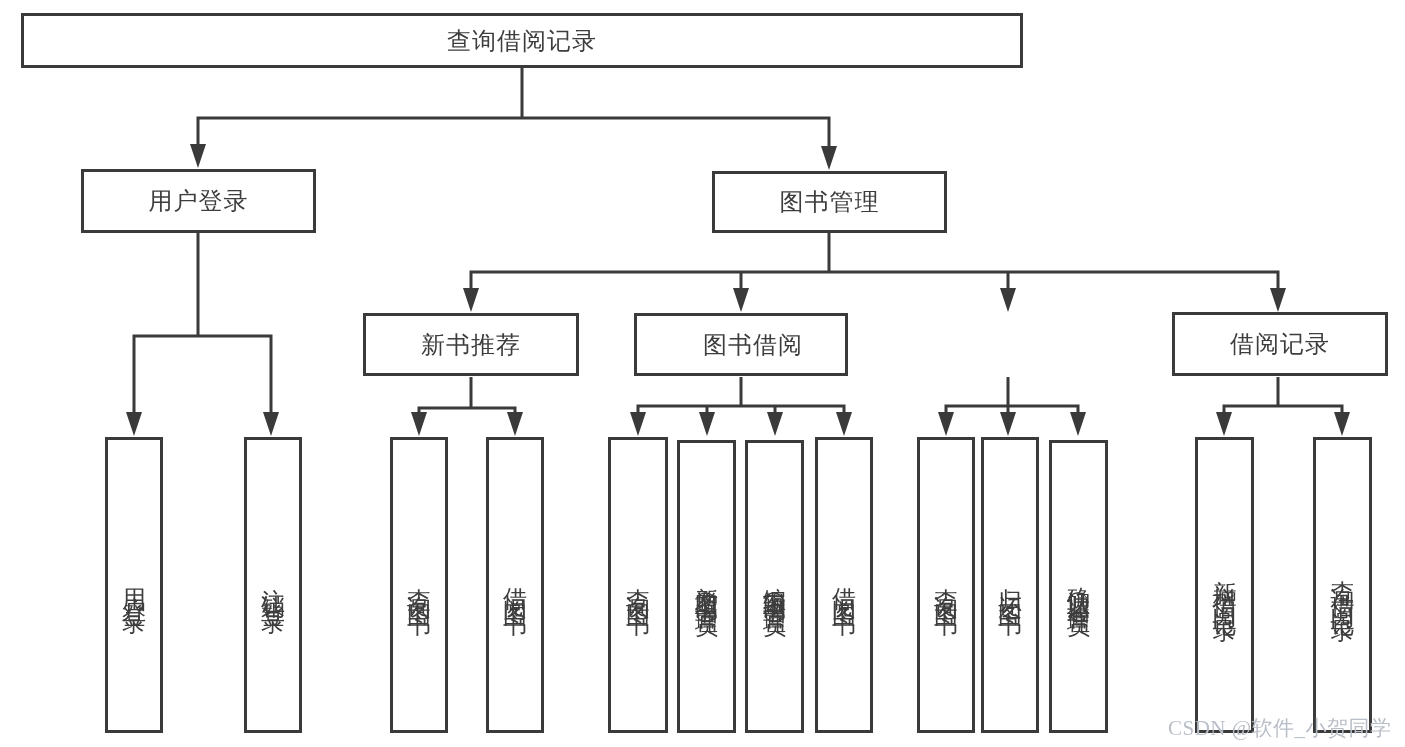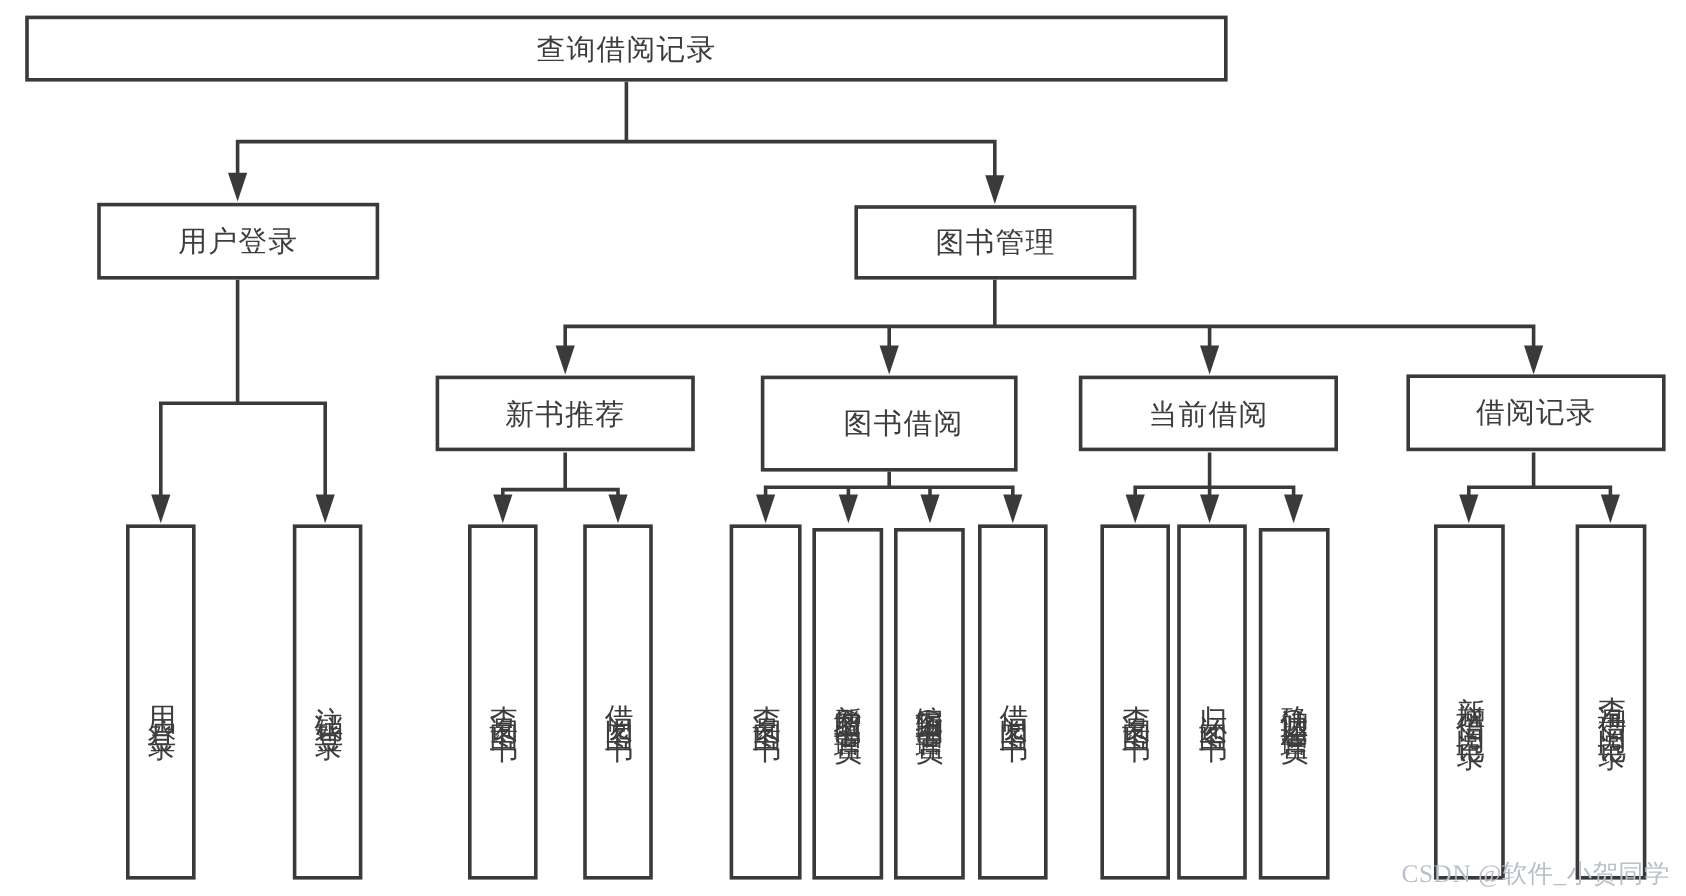--- a/index.html
+++ b/index.html
@@ -34,21 +34,21 @@
     letter-spacing:8px;
     line-height:1;
     white-space:nowrap;
   }
   .node.v span.long{letter-spacing:4px;font-size:23px;}
   
   #n-root{left:21px;top:13px;width:1002px;height:55px;}
   #n-user-login{left:81px;top:169px;width:235px;height:64px;}
   #n-book-mgmt{left:712px;top:171px;width:235px;height:62px;font-family:Liberation Serif, serif;}
   #n-new-book{left:363px;top:313px;width:216px;height:63px;}
-  #n-book-borrow{left:634px;top:313px;width:214px;height:80px;padding-left:24px;}
+  #n-book-borrow{left:634px;top:313px;width:214px;height:63px;padding-left:24px;}
   #n-current-borrow{left:899px;top:313px;width:216px;height:63px;}
   #n-borrow-record{left:1172px;top:312px;width:216px;height:64px;}
   
   #l-ul-login{left:105px;top:437px;width:58px;height:296px;}
   #l-ul-logout{left:244px;top:437px;width:58px;height:296px;}
   #l-nb-query{left:390px;top:437px;width:58px;height:296px;}
   #l-nb-borrow{left:486px;top:437px;width:58px;height:296px;}
   #l-bb-query{left:608px;top:437px;width:60px;height:296px;}
   #l-bb-add{left:677px;top:440px;width:59px;height:293px;}
   #l-bb-edit{left:745px;top:440px;width:59px;height:293px;}
@@ -133,23 +133,20 @@
   <div class="node h" id="n-book-mgmt">
     <span>图书管理</span>
   </div>
 
   <div class="node h" id="n-new-book">
     <span>新书推荐</span>
   </div>
   <div class="node h" id="n-book-borrow">
     <span>图书借阅</span>
   </div>
-  <div class="node h" id="n-current-borrow">
-    <span>当前借阅</span>
-  </div>
   <div class="node h" id="n-borrow-record">
     <span>借阅记录</span>
   </div>
 
   <div class="node v" id="l-ul-login">
     <span>用户登录</span>
   </div>
   <div class="node v" id="l-ul-logout">
     <span>注销登录</span>
   </div>

